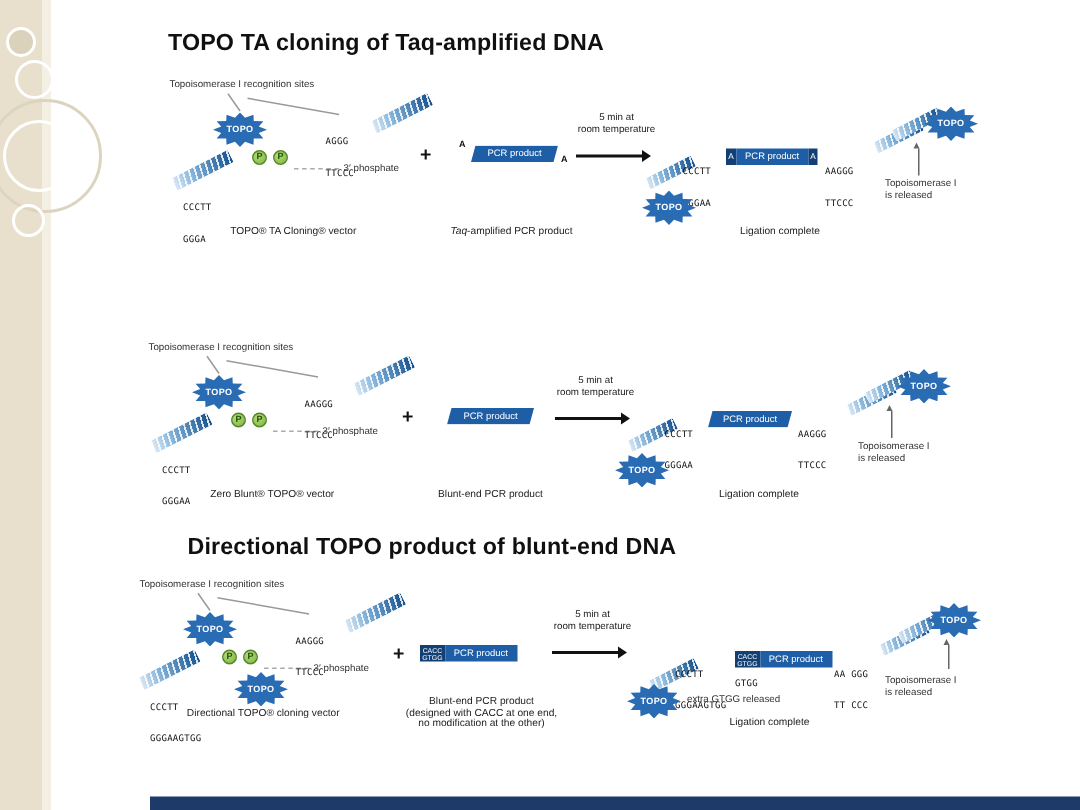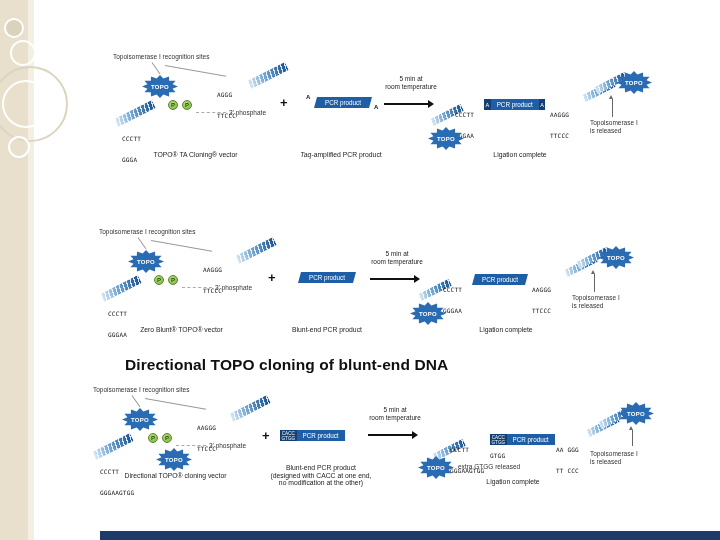--- a/index.html
+++ b/index.html
@@ -66,20 +66,21 @@
 
   <div class="abs strip-main"></div>
   <div class="abs strip-edge"></div>
   <div class="abs deco" style="left:4px; top:18px; width:20px; height:20px; background:#dbd2bb; border:2px solid #fff;"></div>
   <div class="abs deco" style="left:10px; top:40px; width:26px; height:26px; border:2px solid #fff;"></div>
   <div class="abs deco" style="left:-8px; top:66px; width:76px; height:76px; border:2px solid #ddd4bf;"></div>
   <div class="abs deco" style="left:2px; top:80px; width:48px; height:48px; border:2px solid #fff;"></div>
   <div class="abs deco" style="left:8px; top:136px; width:22px; height:22px; border:2px solid #fff;"></div>
 
   <section class="abs panel" id="s1" style="top:15px; height:176px;">
+    <h2 class="abs title" style="left:112px; top:5px;">TOPO TA cloning of Taq-amplified DNA</h2>
     <div class="abs" style="left:0; top:0; width:720px; height:176px;">
       <div class="abs recog" style="left:113px; top:38px;">Topoisomerase I recognition sites</div>
       <div class="abs leader" style="left:152px; top:47px; width:14px; transform:rotate(55deg);"></div>
       <div class="abs leader" style="left:165px; top:50px; width:62px; transform:rotate(10deg);"></div>
 
       <div class="abs dna-bar" style="left:114px; top:94px; transform:rotate(-27deg);"></div>
       <div class="abs seq" style="left:122px; top:106px;">
         <div>CCCTT</div>
         <div>GGGA</div>
       </div>
@@ -218,21 +219,21 @@
       <div class="abs up-line" style="left:608px; top:82px;"></div>
       <div class="abs small-label" style="left:586px; top:102px;">
         <div>Topoisomerase I</div>
         <div>is released</div>
       </div>
       <div class="abs cap" style="left:455px; top:134px; width:130px;">Ligation complete</div>
     </div>
   </section>
 
   <section class="abs panel" id="s3" style="top:352px; height:186px;">
-    <h2 class="abs title" style="left:125px; top:4px;">Directional TOPO cloning of blunt-end DNA</h2>
+    <h2 class="abs title" style="left:125px; top:4px;">Directional TOPO product of blunt-end DNA</h2>
     <div class="abs" style="left:-20px; top:0; width:740px; height:186px;">
       <div class="abs recog" style="left:113px; top:34px;">Topoisomerase I recognition sites</div>
       <div class="abs leader" style="left:152px; top:43px; width:14px; transform:rotate(55deg);"></div>
       <div class="abs leader" style="left:165px; top:46px; width:62px; transform:rotate(10deg);"></div>
 
       <div class="abs dna-bar" style="left:112px; top:90px; transform:rotate(-27deg);"></div>
       <div class="abs seq" style="left:120px; top:102px;">
         <div>CCCTT</div>
         <div>GGGAAGTGG</div>
       </div>

